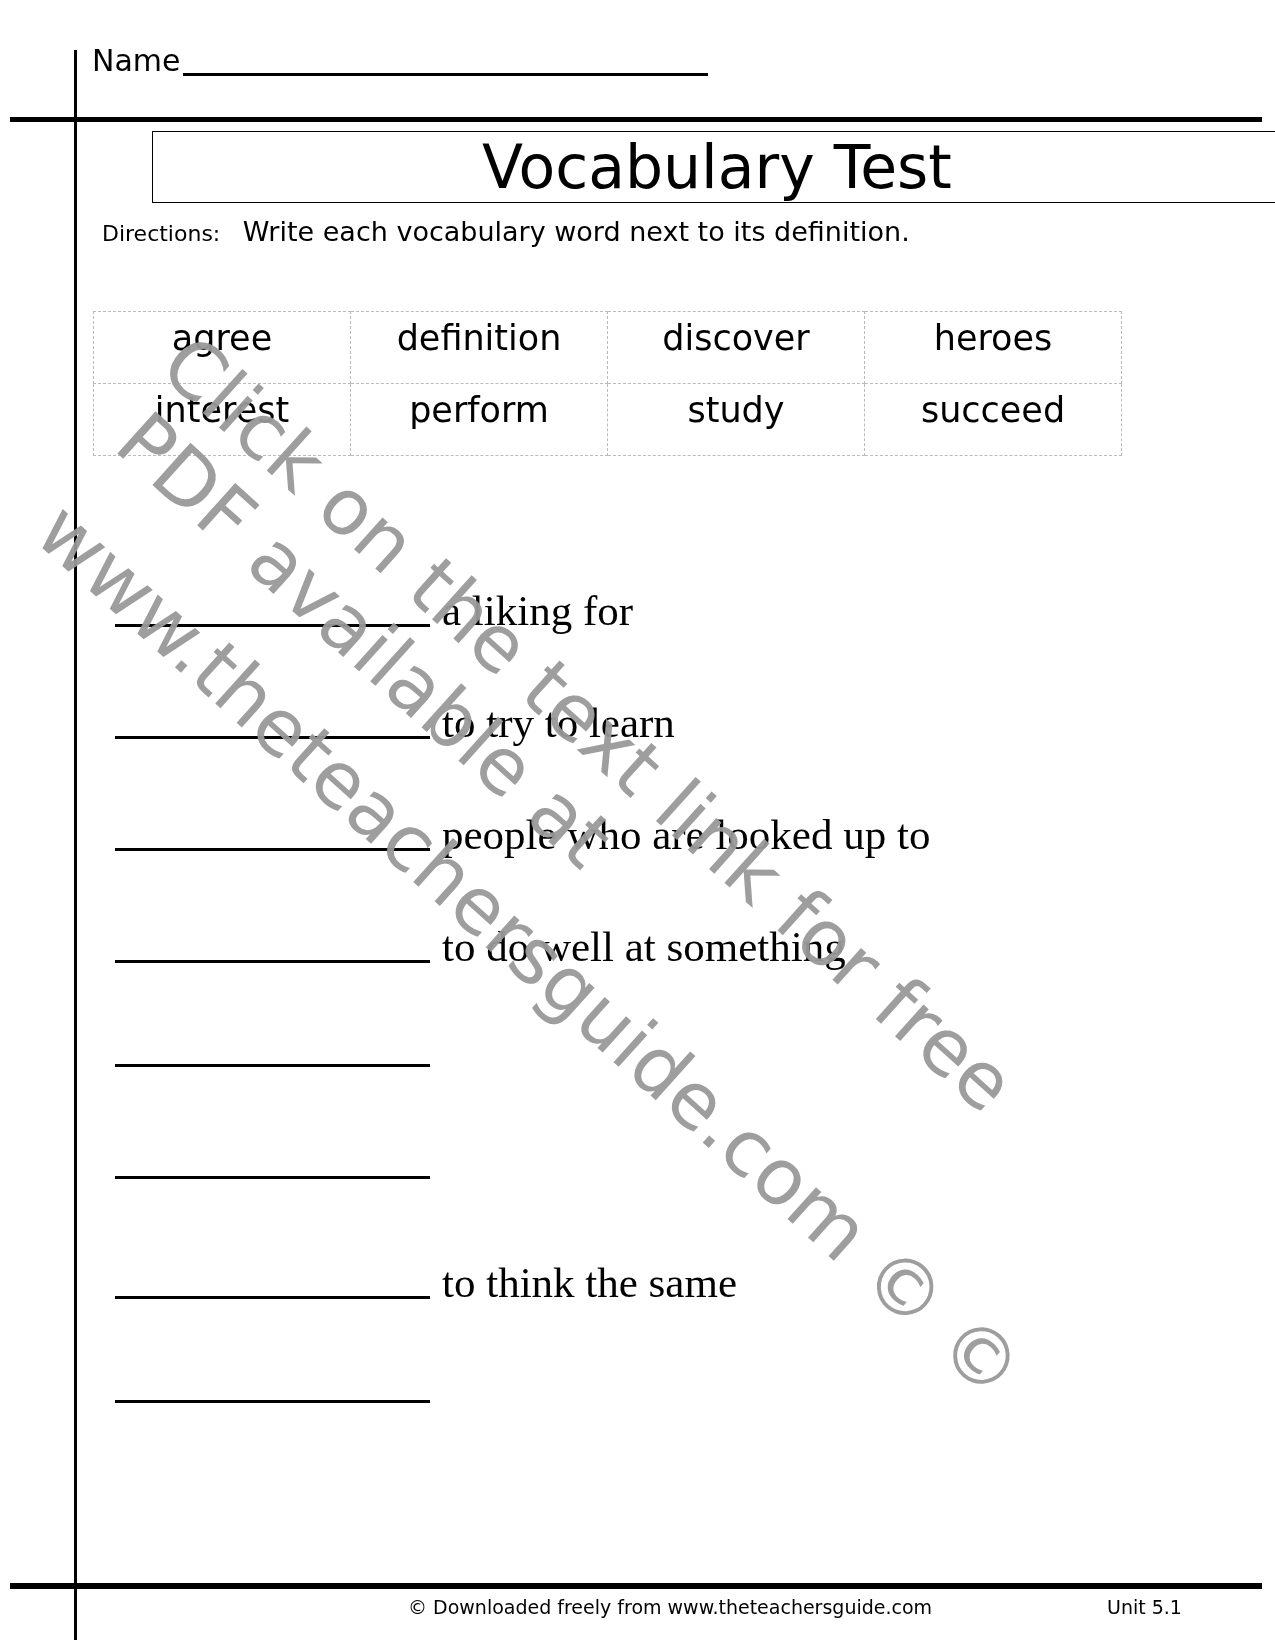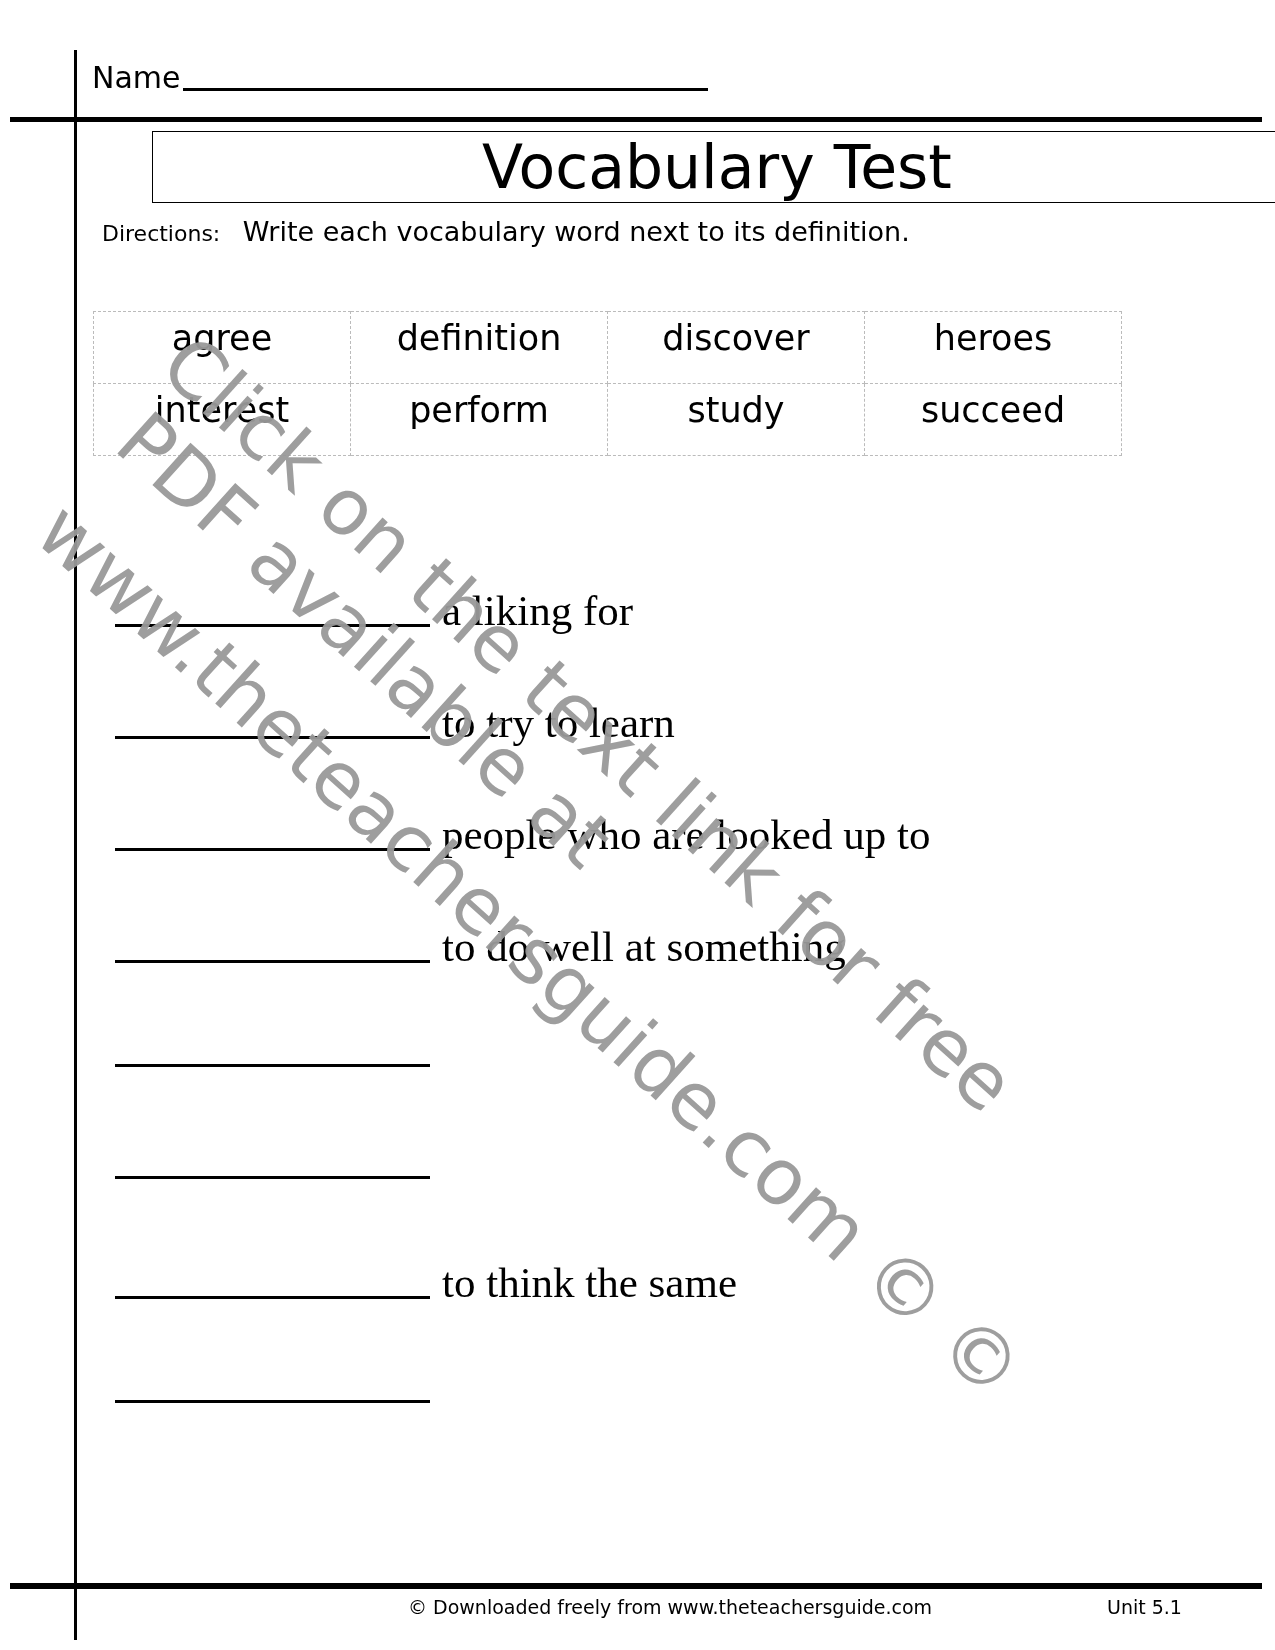--- a/index.html
+++ b/index.html
@@ -1,21 +1,21 @@
 <!DOCTYPE html>
 <html><head>
 <meta charset="utf-8">
 <style>
   html, body { margin: 0; padding: 0; background: #ffffff; }
   body { width: 1275px; height: 1650px; position: relative; overflow: hidden;
          font-family: "DejaVu Sans", "Liberation Sans", sans-serif; color: #000; }
   .vline { position: absolute; left: 74px; top: 50px; width: 3px; height: 1590px; background: #000; }
   .hline-top { position: absolute; left: 10px; top: 117px; width: 1252px; height: 5px; background: #000; }
   .hline-bot { position: absolute; left: 10px; top: 1583px; width: 1252px; height: 6px; background: #000; }
-  .name-row { position: absolute; left: 92px; top: 60px; font-size: 30px; display: flex; align-items: flex-start; }
+  .name-row { position: absolute; left: 92px; top: 43px; font-size: 30px; display: flex; align-items: center; }
   .name-line { display: inline-block; width: 525px; border-bottom: 3px solid #000; margin-left: 2px; height: 28px; }
   .title-box { position: absolute; left: 152px; top: 131px; width: 1130px; height: 72px; border: 1.5px solid #000;
                display: flex; align-items: center; justify-content: center; font-size: 60px; box-sizing: border-box; }
   .directions { position: absolute; left: 102px; top: 216px; font-size: 27px; }
   .directions .dlabel { font-size: 22px; margin-right: 14px; margin-top: 40px; }
   .wordbank { position: absolute; left: 93px; top: 311px; border-collapse: collapse; }
   .wordbank td { width: 257px; height: 72px; border: 1px dashed #bbbbbb; text-align: center; vertical-align: top;
                  font-size: 35px; padding-top: 6px; box-sizing: border-box; }
   .def-row { position: absolute; left: 115px; display: flex; align-items: center; font-size: 43px; font-family: Liberation Serif, serif; }
   .def-blank { display: inline-block; width: 315px; border-bottom: 3px solid #000; height: 30px; margin-right: 12px; }

